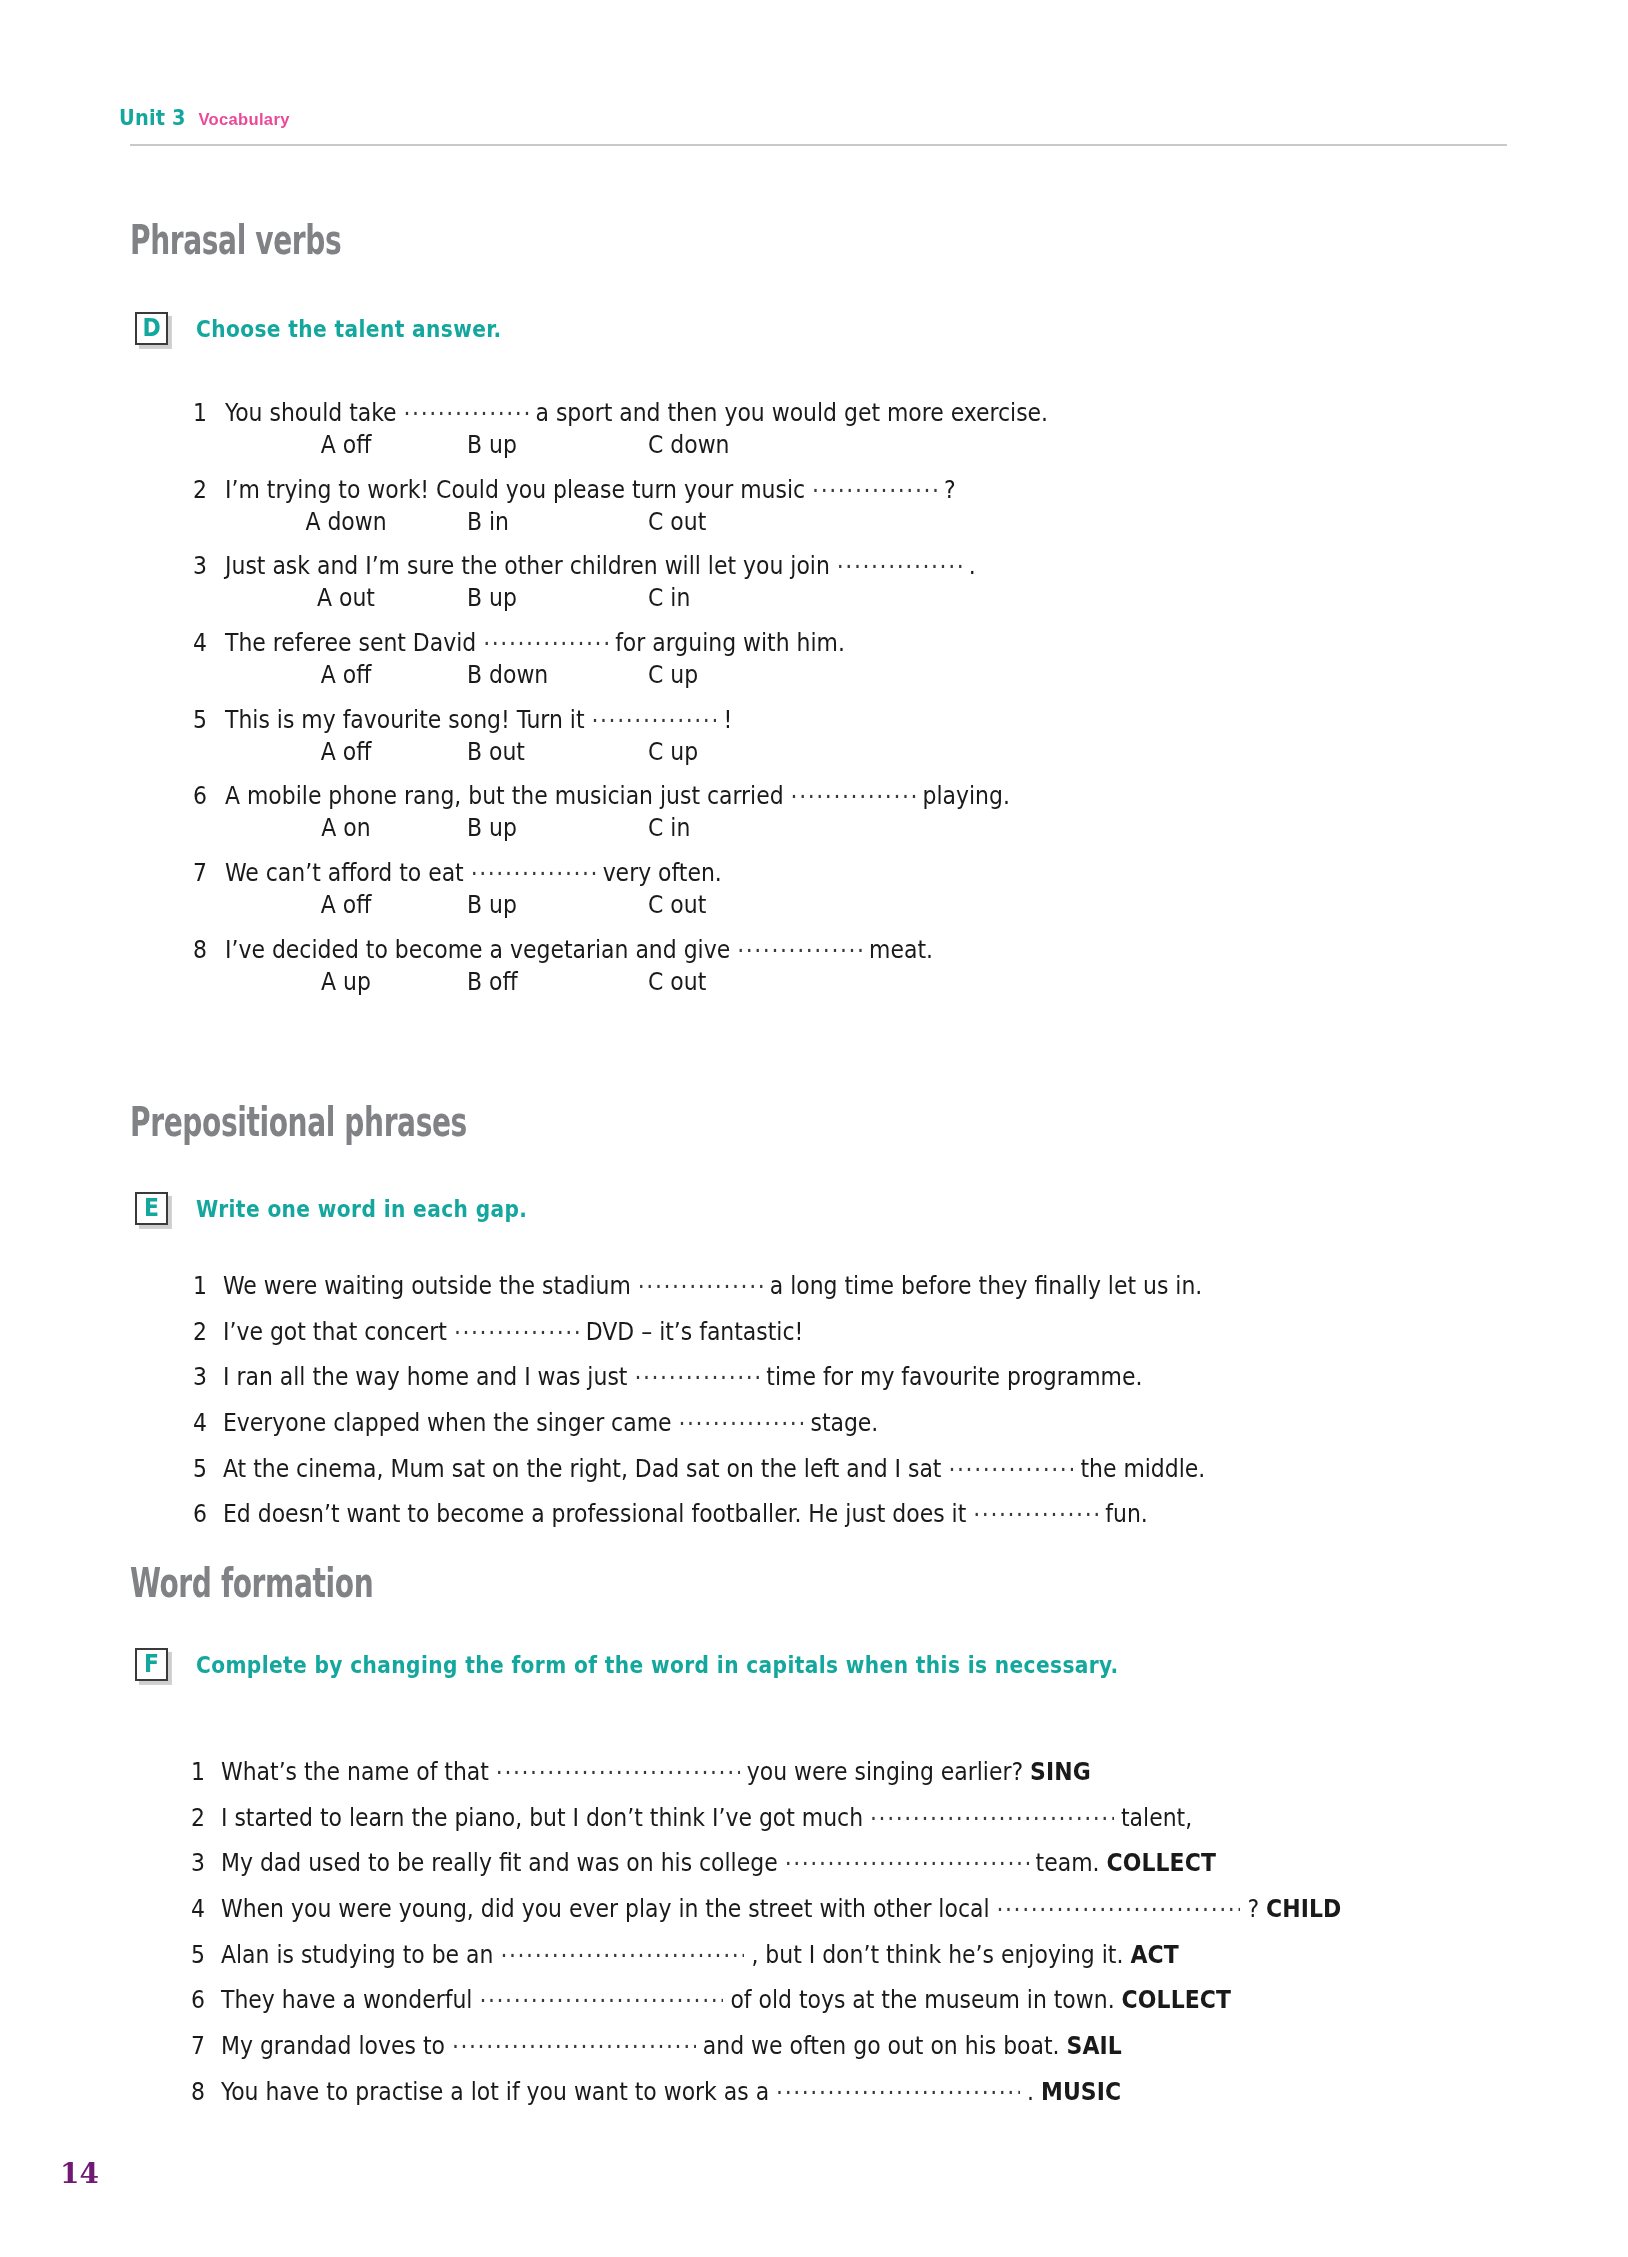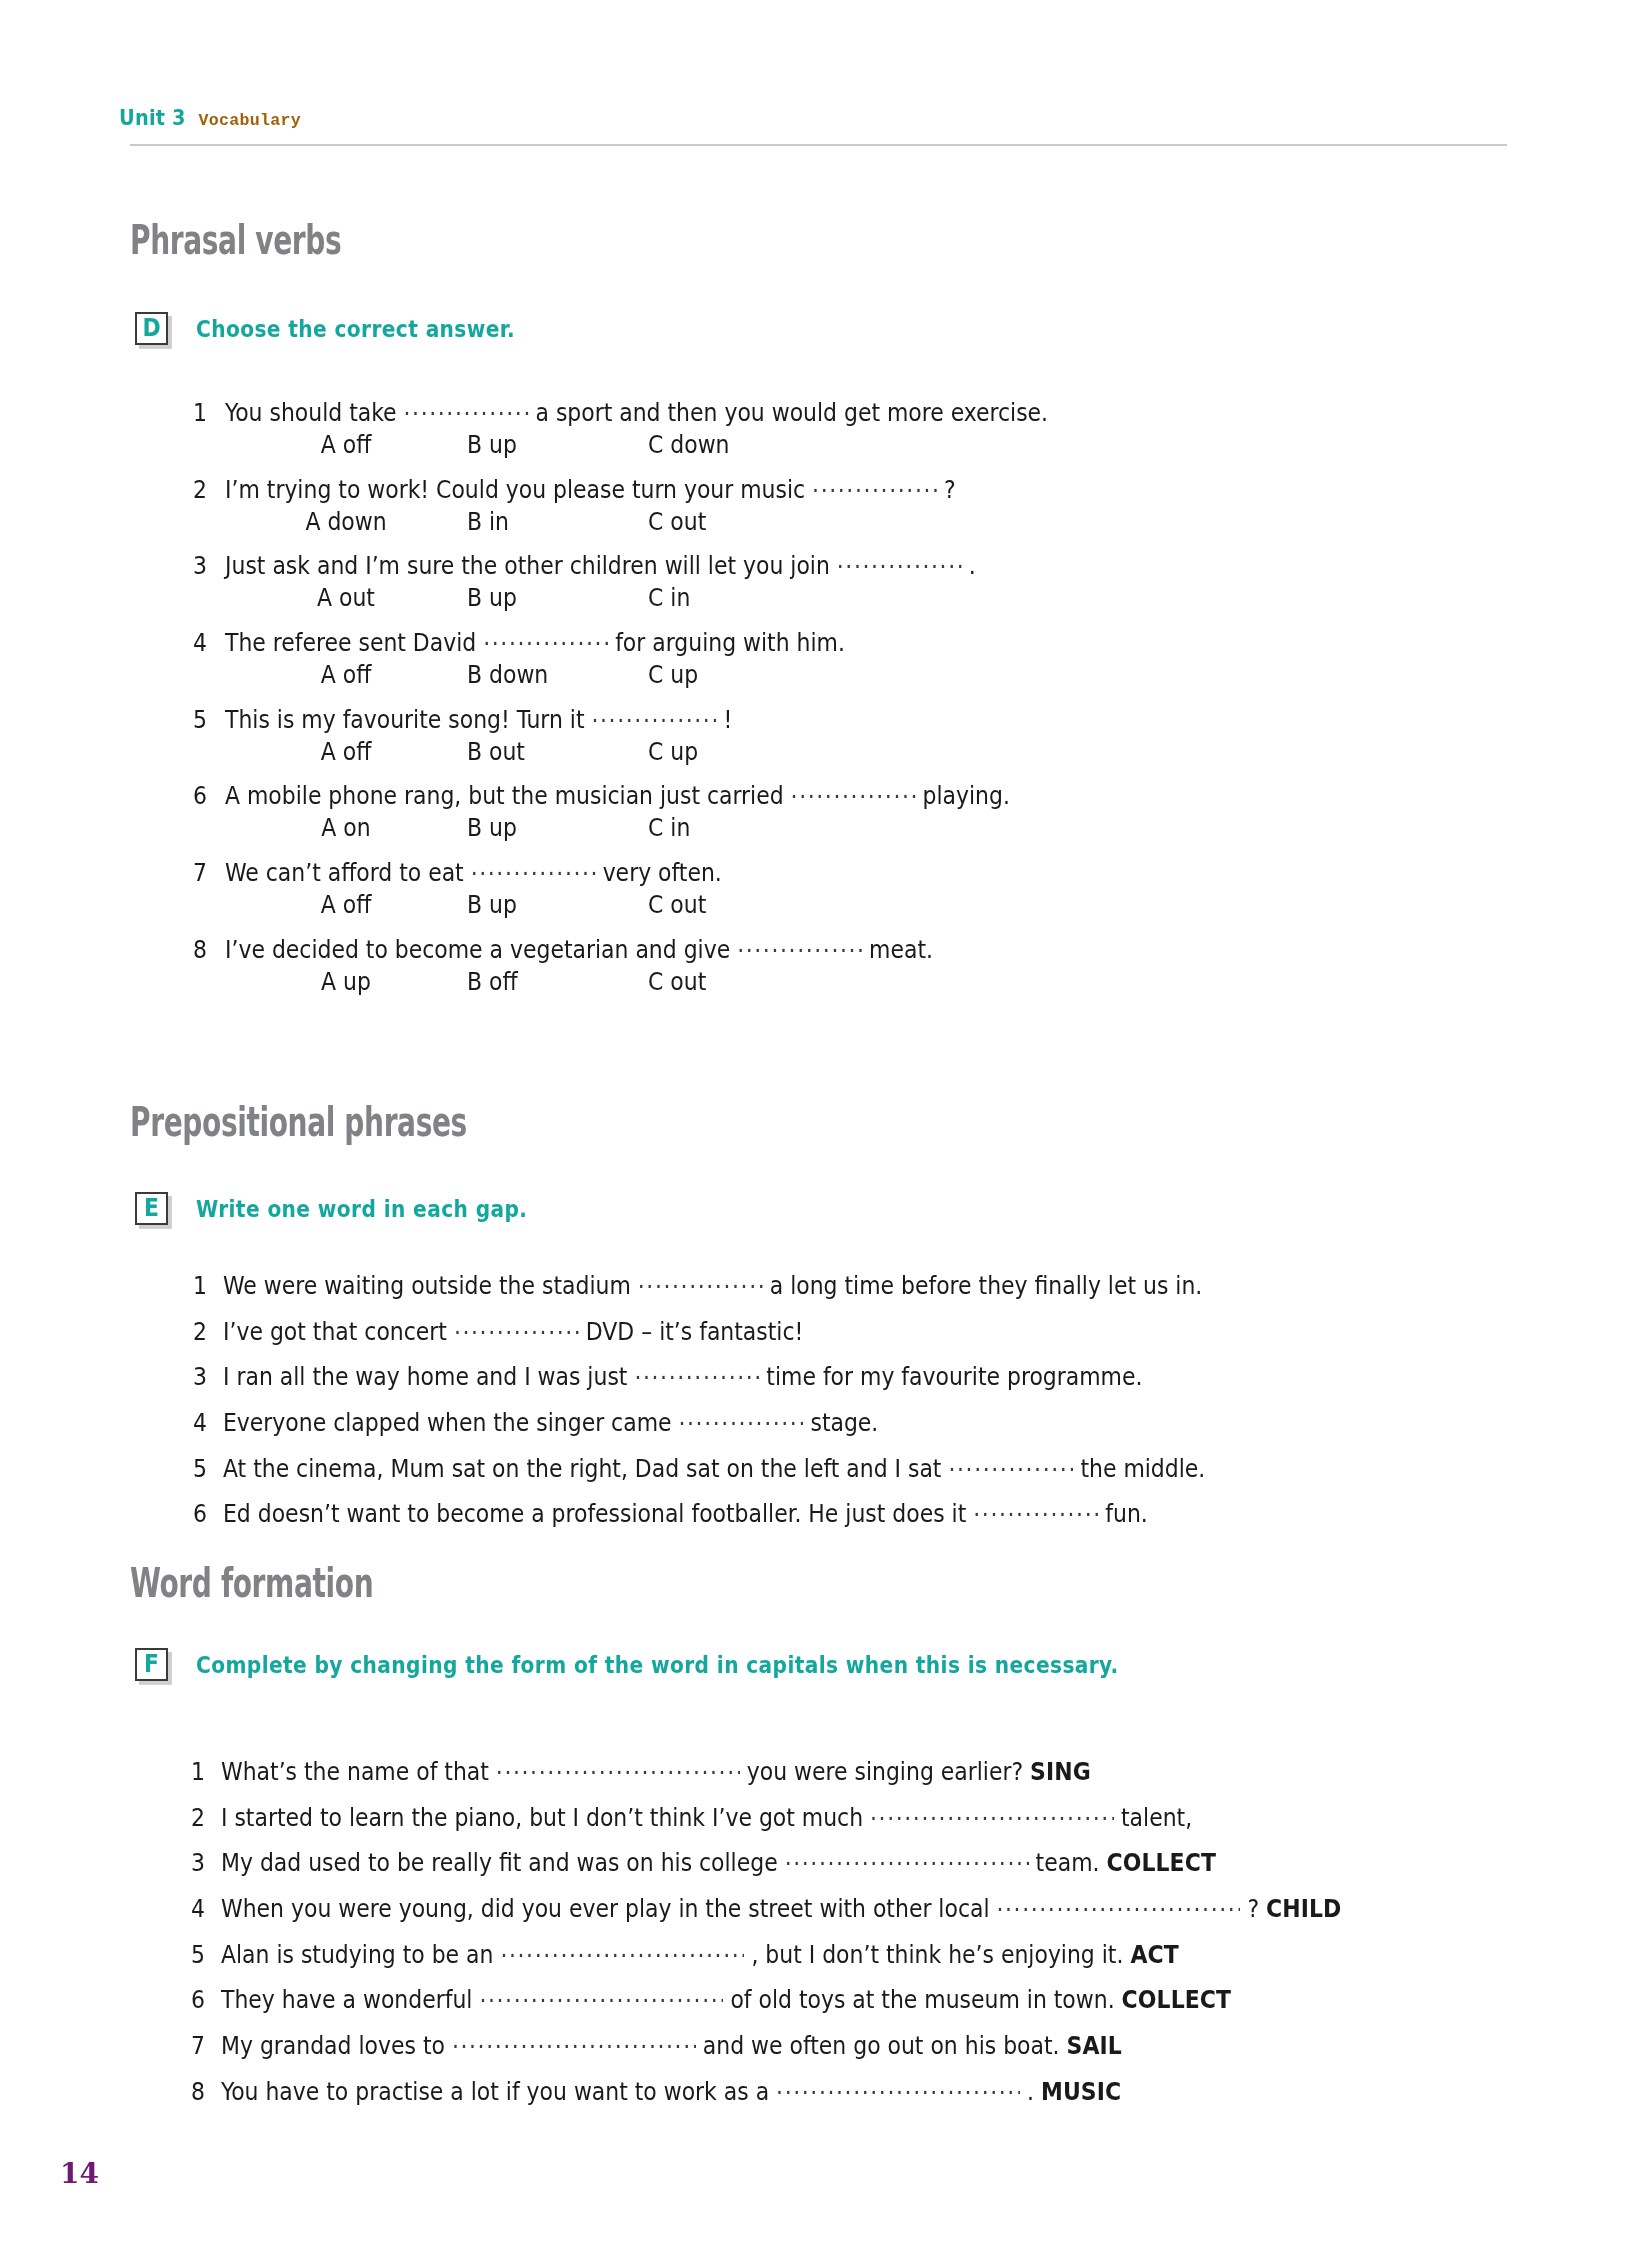--- a/index.html
+++ b/index.html
@@ -32,25 +32,25 @@
     gap: 12.7px;
   }
   .runhead-unit {
     font-family: "DejaVu Sans Condensed", "Liberation Sans Narrow", "Liberation Sans", sans-serif;
     font-weight: bold;
     font-size: 21.5px;
     letter-spacing: 0.2px;
     color: #14a79d;
   }
   .runhead-sub {
-    font-family: Liberation Mono, monospace;
+    font-family: Liberation Sans, sans-serif;
     font-weight: bold;
     font-size: 16.6px;
     letter-spacing: 0.3px;
-    color: #a16207;
+    color: #ec4899;
   }
   .rule {
     position: absolute;
     left: 130px;
     top: 144px;
     width: 1377px;
     height: 2px;
     background: #c9c9c9;
   }
 
@@ -189,21 +189,21 @@
   <div class="runhead">
     <span class="runhead-unit">Unit 3</span>
     <span class="runhead-sub">Vocabulary</span>
   </div>
   <div class="rule"></div>
 
   <div class="sec-heading" style="top:217px;">Phrasal verbs</div>
 
   <div class="ex-head" style="top:312px;">
     <div class="ex-letter">D</div>
-    <div class="ex-rubric">Choose the correct answer.</div>
+    <div class="ex-rubric">Choose the talent answer.</div>
   </div>
 
   <div class="qblock" id="ex-d-items" style="top:392px;">
       <div class="qitem">
         <div class="qrow">
           <span class="qnum">1</span>
           <span class="qtext">You should take <span class="gap short">......................</span> a sport and then you would get more exercise.</span>
         </div>
         <div class="optrow">
           <span class="opt a">A off</span>

